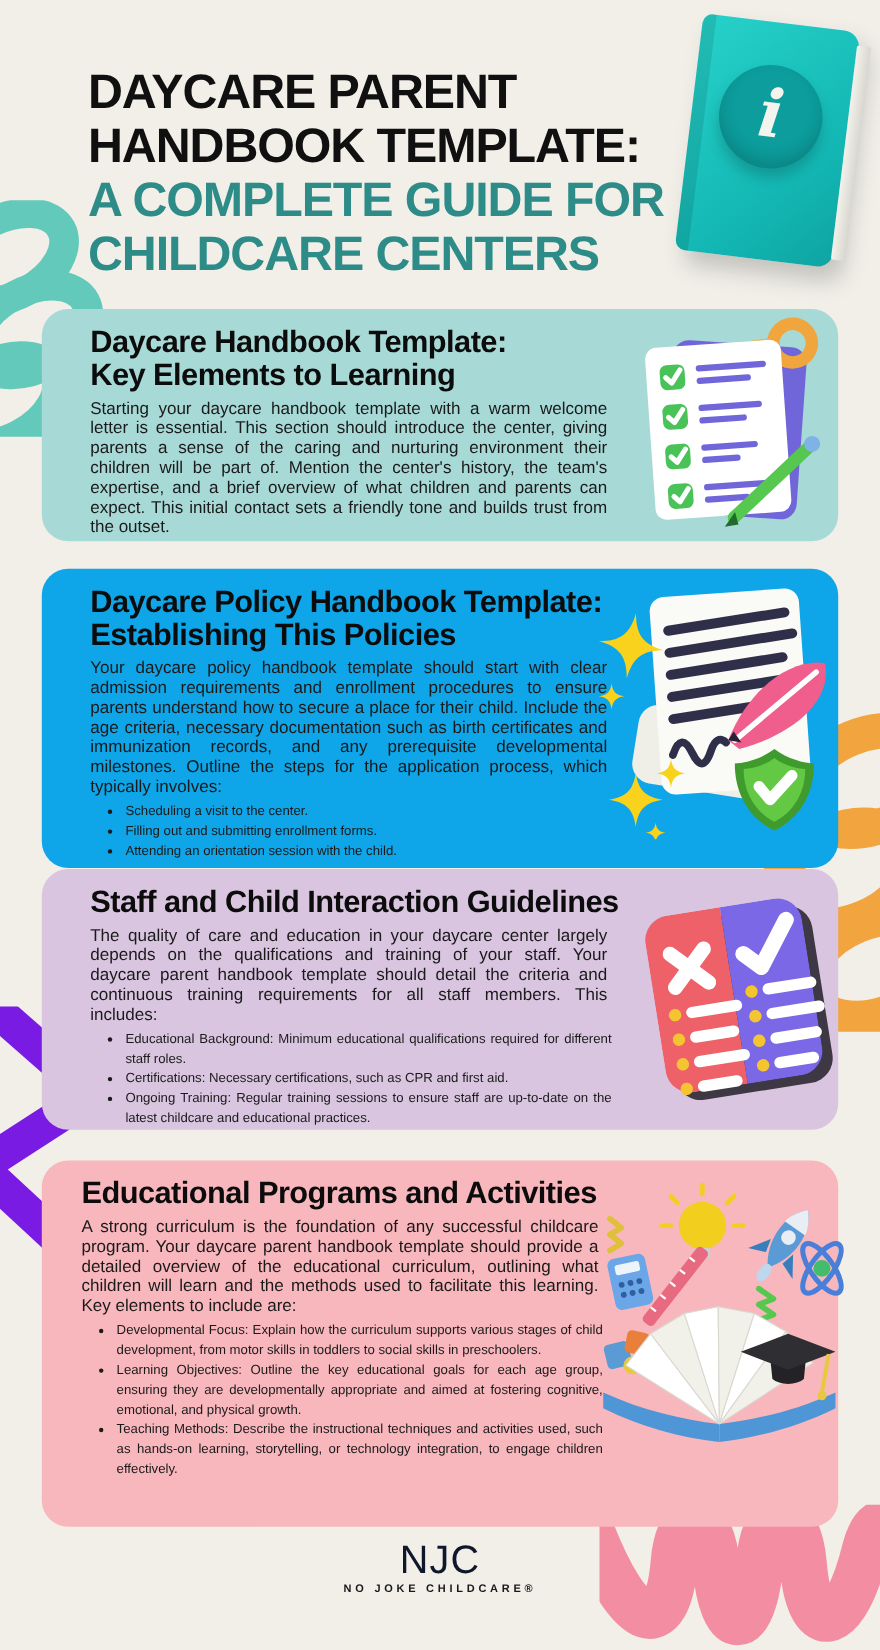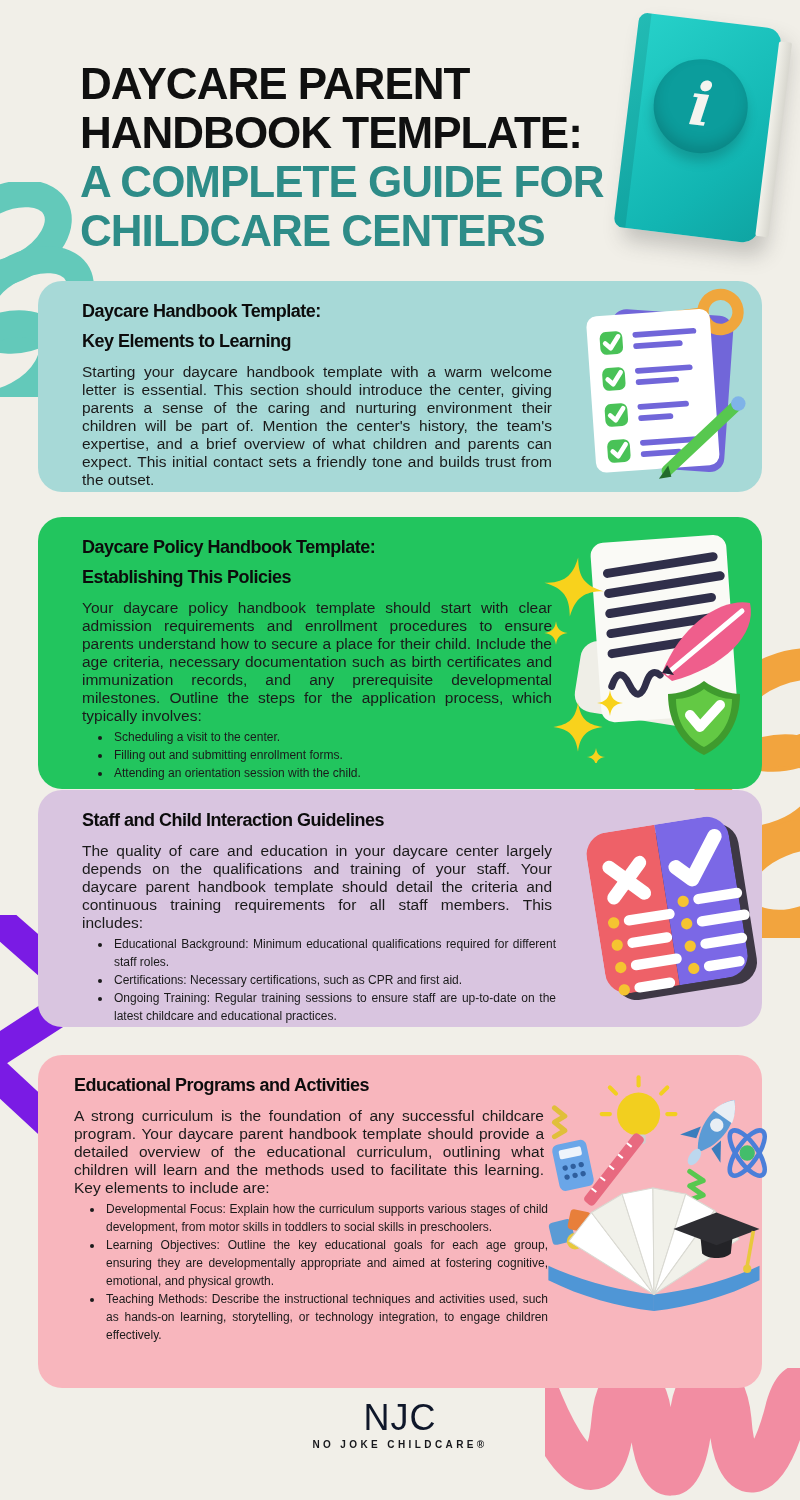--- a/index.html
+++ b/index.html
@@ -23,24 +23,24 @@
     background:rgba(0,0,0,.10);border-radius:9px 0 0 9px;}
   .hbook .infocircle{position:absolute;left:50%;top:40%;width:94px;height:94px;margin:-47px 0 0 -47px;
     background:#0c9d9c;border-radius:50%;display:flex;align-items:center;justify-content:center;
     box-shadow:0 8px 12px rgba(0,0,0,.18), inset 0 -8px 14px rgba(0,0,0,.15);}
   .hbook .infocircle span{font-family:"DejaVu Serif",serif;font-style:italic;font-weight:bold;
     font-size:60px;color:#f4f4ef;line-height:1;transform:translateY(-2px);}
   
   .card{position:absolute;left:38px;width:724px;border-radius:24px;z-index:2;
     padding:15px 0 0 44px;box-sizing:border-box;}
   .card-1{top:281px;height:211px;background:#a7d9d7;}
-  .card-2{top:517px;height:272px;background:#22c55e;}
+  .card-2{top:517px;height:272px;background:#0ea5e9;}
   .card-3{top:790px;height:237px;background:#d9c5e0;}
   .card-4{top:1055px;height:333px;background:#f8b6bd;padding-left:36px;}
-  .card h2{margin:0 0 7px 0;width:565px;font-size:18px;line-height:30px;
+  .card h2{margin:0 0 7px 0;width:565px;font-size:28px;line-height:30px;
     font-weight:800;letter-spacing:-.5px;color:#0c0c0c;}
   .card h2 span{display:block;white-space:nowrap;}
   .card p{margin:0;width:470px;font-size:15.5px;line-height:18px;text-align:justify;color:#1a1a1a;}
   .card ul{margin:3px 0 0 0;padding:0 0 0 30px;width:444px;}
   .card li{font-size:12px;line-height:18px;text-align:justify;color:#1a1a1a;padding-left:2px;}
   .card .art{position:absolute;pointer-events:none;}
   .art-1{left:532px;top:4px;width:182px;height:200px;}
   .art-2{left:506px;top:4px;width:218px;height:242px;}
   .art-3{left:522px;top:6px;width:202px;height:220px;}
   .art-4{left:500px;top:14px;width:236px;height:246px;}

